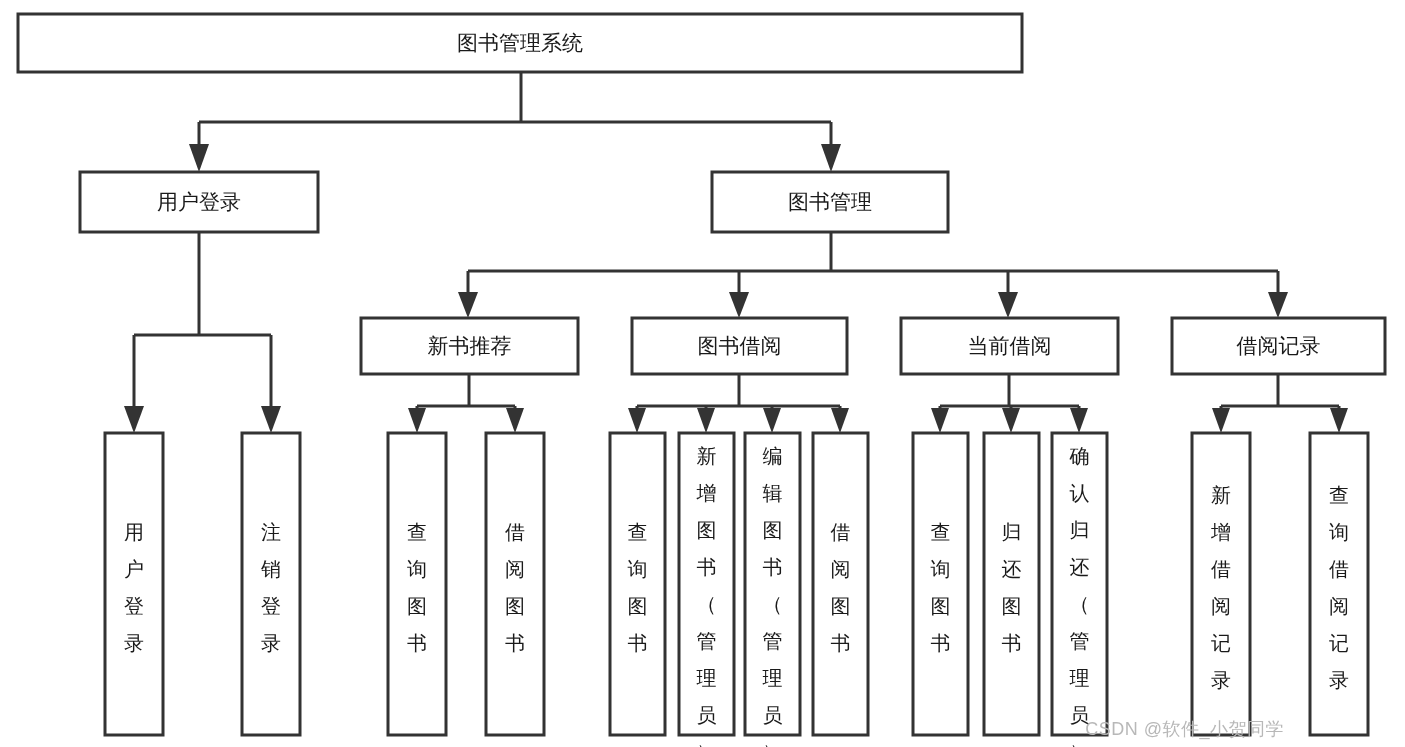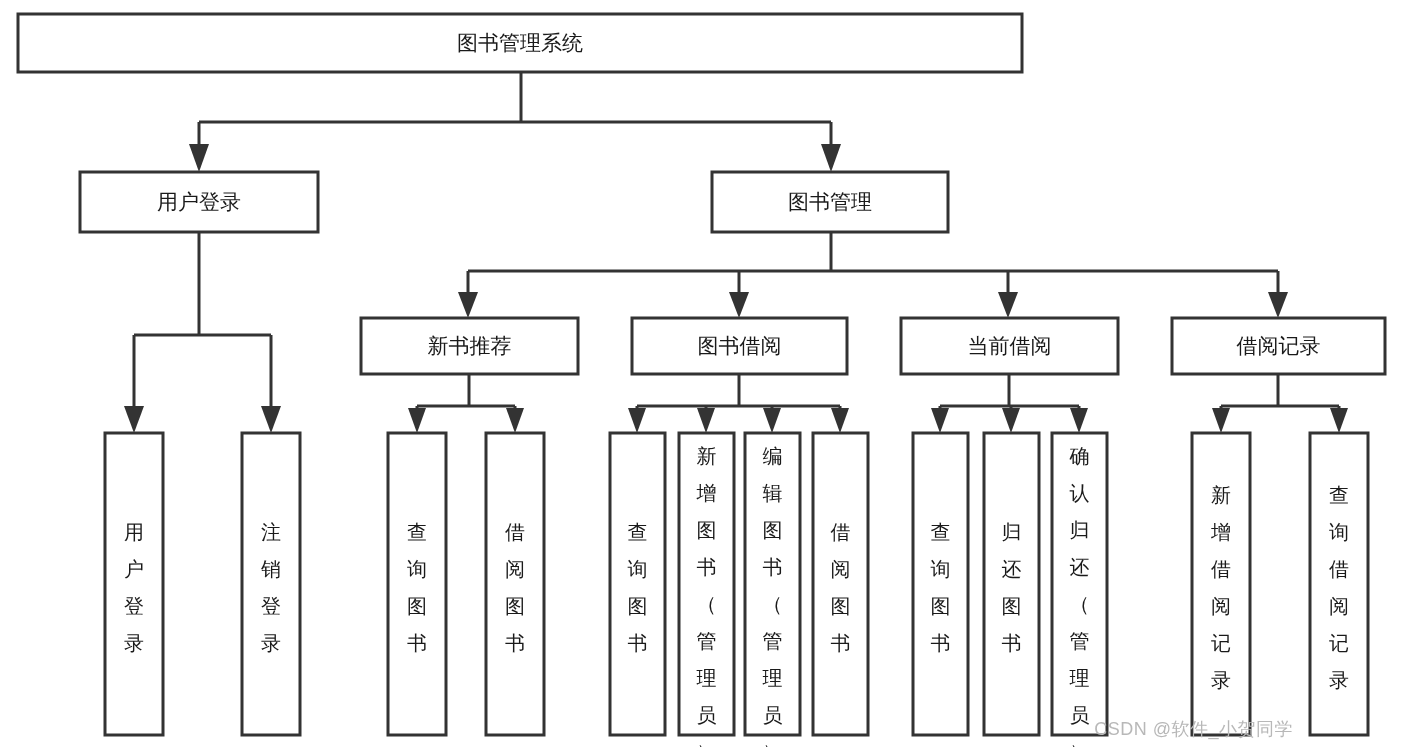--- a/index.html
+++ b/index.html
@@ -49,21 +49,21 @@
     dominant-baseline: middle;
   }
   .node-label-v {
     font-family: "Liberation Sans", "DejaVu Sans", sans-serif;
     font-size: 20px;
     fill: #1a1a1a;
     text-anchor: middle;
   }
   .watermark {
     position: absolute;
-    right: 3px;
+    right: 12px;
     bottom: 6px;
     font-family: "Liberation Sans", "DejaVu Sans", sans-serif;
     font-size: 18px;
     color: #b8b8b8;
     white-space: nowrap;
     letter-spacing: 0.5px;
   }
 </style>
 </head>
 <body>

